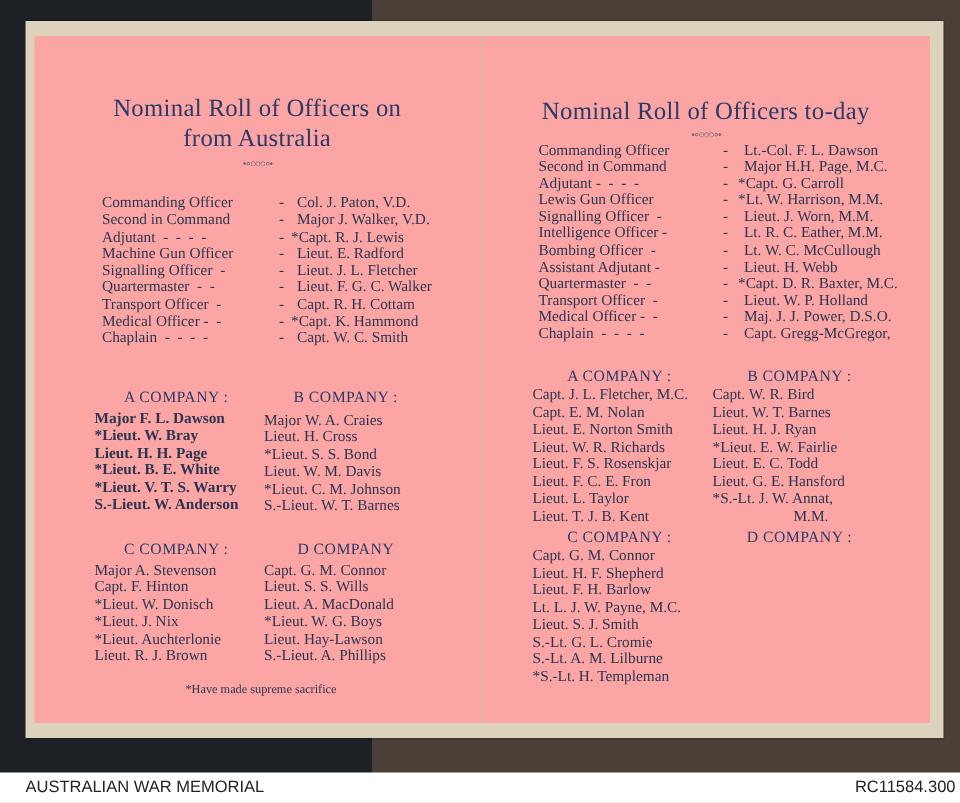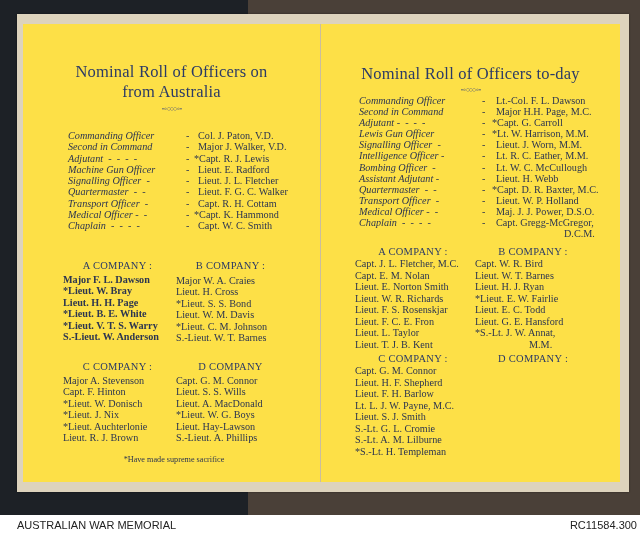--- a/index.html
+++ b/index.html
@@ -10,35 +10,35 @@
   }
   .bg-left { position: absolute; left: 0; top: 0; width: 248px; height: 515px; background: #1d2126; }
   .bg-right { position: absolute; left: 248px; top: 0; width: 392px; height: 515px; background: #4a4038; }
   .booklet {
     position: absolute; left: 17px; top: 14px; width: 612px; height: 478px;
     background: #ddd3bd;
     box-shadow: 0 0 2px rgba(0,0,0,.4);
   }
   .page {
     position: absolute; top: 10px; height: 458px;
-    background: #fde047;
+    background: #fca5a5;
     color: #2c3550;
   }
   .page.left { left: 6px; width: 297px; border-right: 1px solid #cbbd9d; }
   .page.right { left: 304px; width: 299px; }
   .title {
     text-align: center; font-size: 16.5px; line-height: 20px; color: #2b3a66;
     letter-spacing: 0.2px;
   }
   .ornament {
     text-align: center; font-size: 7px; line-height: 8px; color: #5a5f74; letter-spacing: -1px;
   }
   .officers { font-size: 10.2px; line-height: 11.3px; }
   .row { display: flex; white-space: nowrap; }
-  .role { font-style: italic; }
+  .role { }
   .name { }
   .companies { display: grid; grid-template-columns: 1fr 1fr; column-gap: 4px; }
   .co-head { text-align: center; font-size: 10.5px; color: #2b3a66; letter-spacing: 0.3px; }
   .co-list { font-size: 10.2px; line-height: 11.4px; }
   .co-list div { white-space: nowrap; }
   .footnote { text-align: center; font-size: 8.2px; line-height: 10px; }
   .caption {
     position: absolute; top: 518px; font-family: "Liberation Sans", sans-serif;
     font-size: 11px; color: #222; line-height: 14px;
   }
@@ -218,23 +218,20 @@
         </div>
       <div class="row">
           <span class="role" style="width:123px;display:inline-block"><span>Medical Officer</span>&nbsp;-&nbsp;&nbsp;-</span>
           <span style="width:14px;display:inline-block">-</span>
           <span class="name">Maj. J. J. Power, D.S.O.</span>
         </div>
       <div class="row">
           <span class="role" style="width:123px;display:inline-block"><span>Chaplain</span>&nbsp;&nbsp;-&nbsp;&nbsp;-&nbsp;&nbsp;-&nbsp;&nbsp;-</span>
           <span style="width:14px;display:inline-block">-</span>
           <span class="name">Capt. Gregg-McGregor,</span>
-        </div>
-      <div class="row" style="padding-left:205px;">
-          <span class="name">D.C.M.</span>
         </div>
     </div>
 
     <div class="companies" style="position:absolute; left:34px; top:222px; width:236px;">
       <div>
         <div class="co-head">A COMPANY :</div>
         <div class="co-list" style="margin-top:1px; line-height:11.5px;">
           <div>Capt. J. L. Fletcher, M.C.</div>
           <div>Capt. E. M. Nolan</div>
           <div>Lieut. E. Norton Smith</div>

